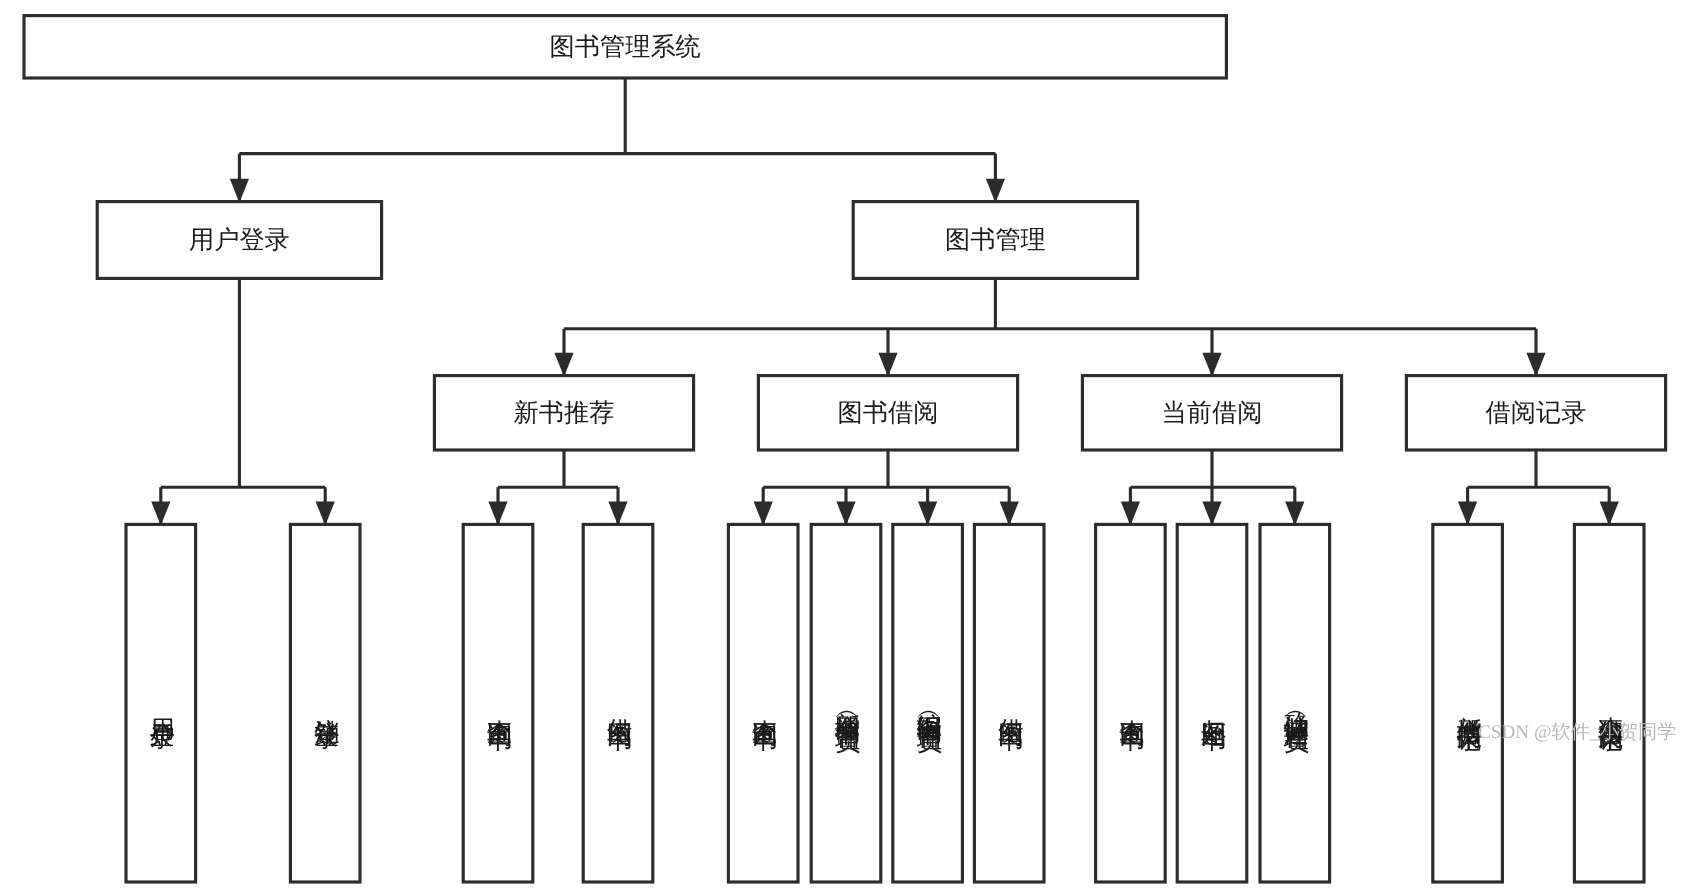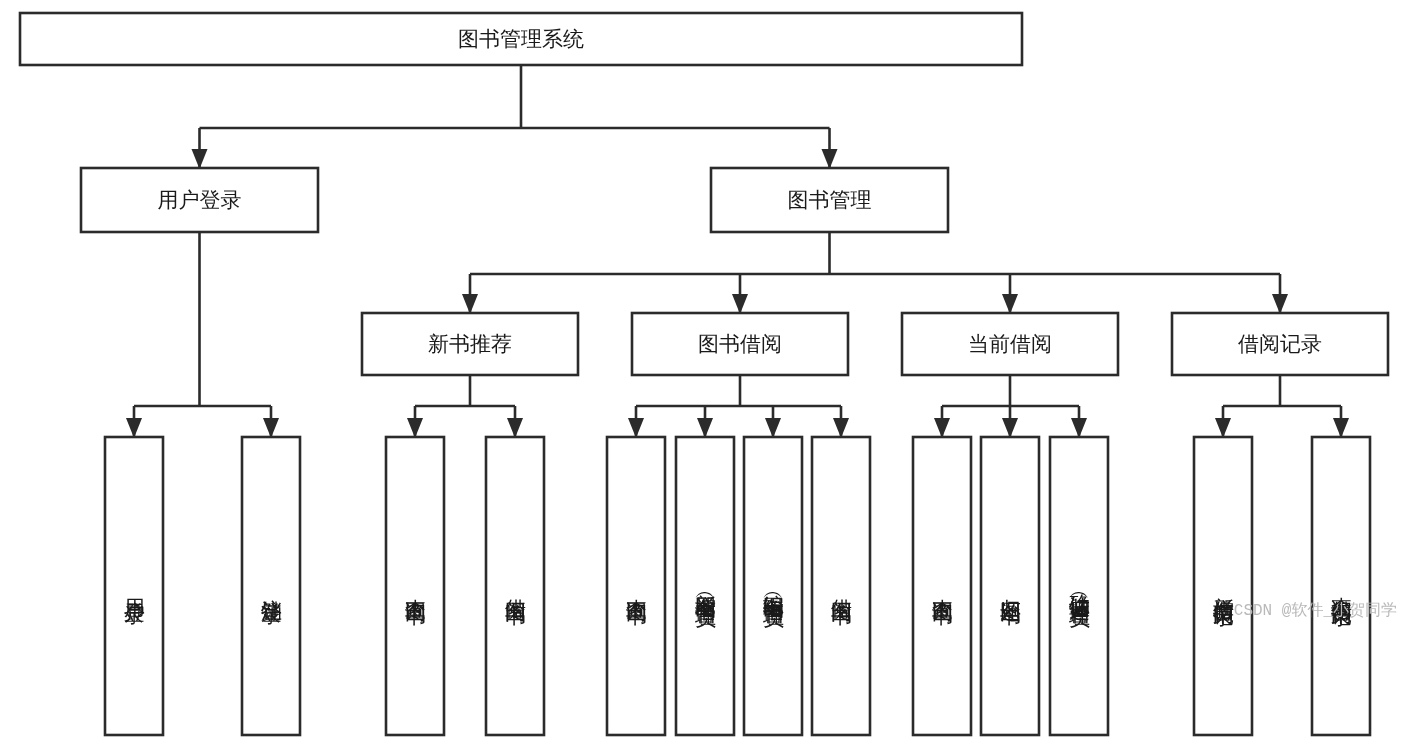--- a/index.html
+++ b/index.html
@@ -62,21 +62,21 @@
     display: flex;
     align-items: center;
     justify-content: center;
     pointer-events: none;
     user-select: none;
   }
   .watermark {
     position: absolute;
     right: 8px;
     bottom: 4px;
-    font-family: Liberation Mono, monospace;
+    font-family: Liberation Serif, serif;
     font-size: 16px;
     color: #b9b9b9;
     white-space: nowrap;
     user-select: none;
   }
 </style>
 </head>
 <body>
 
 <div id="diagram-root">

